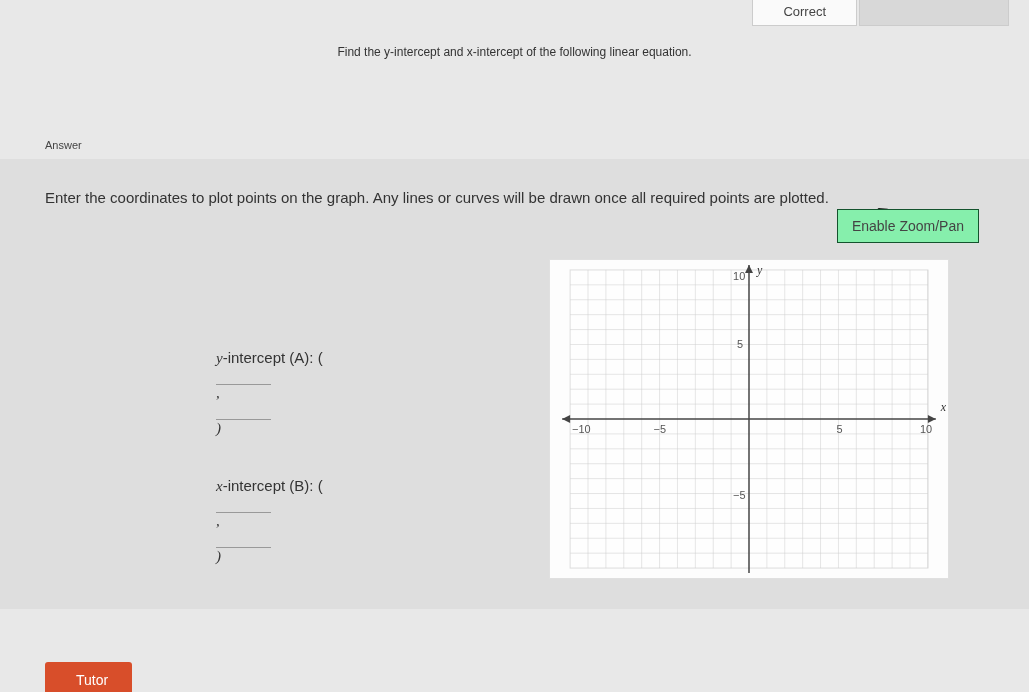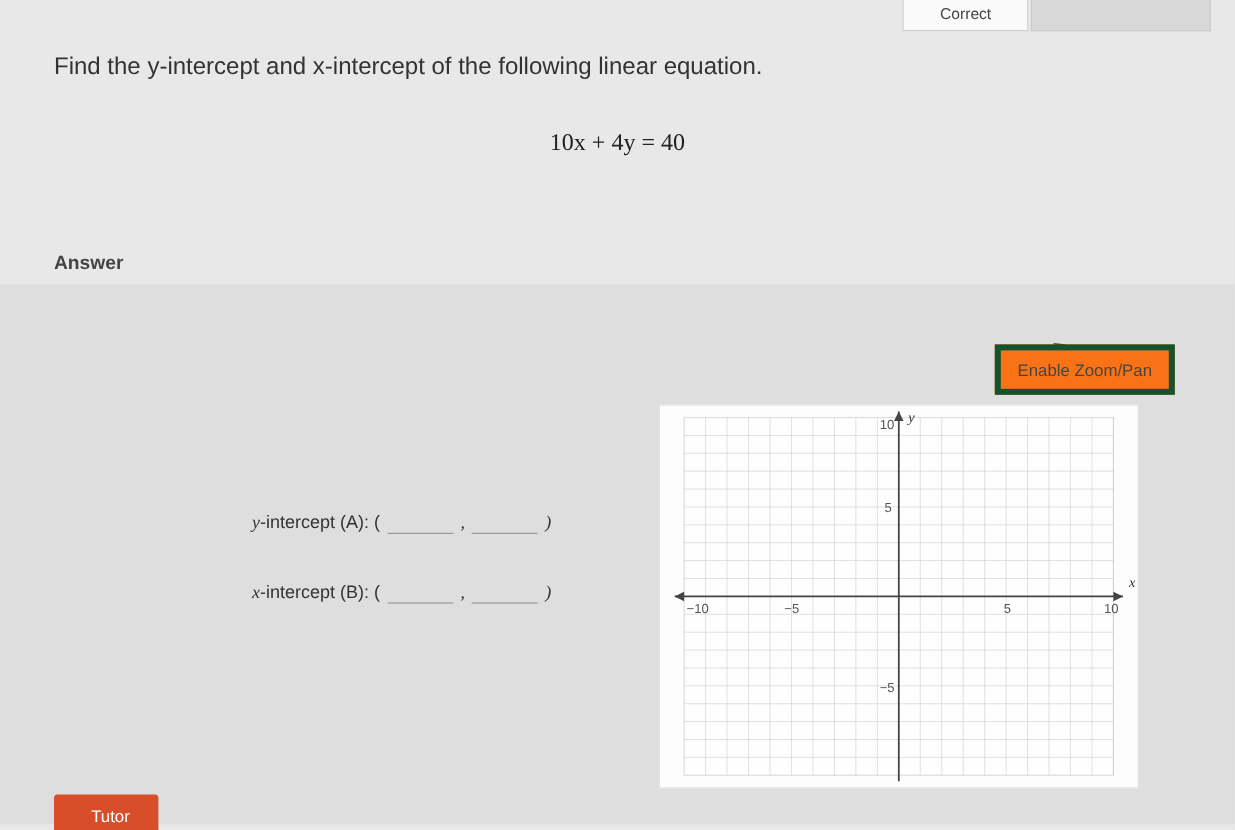--- a/index.html
+++ b/index.html
@@ -43,35 +43,36 @@
     }
     .tab.empty {
       background: #d8d8d8;
       min-width: 150px;
     }
     .question-section {
       padding: 20px 45px 40px 45px;
       background: #e8e8e8;
     }
     .question-text {
-      font-size: 20px;
+      font-size: 12px;
       color: #333;
       margin-top: 25px;
+      text-align: center;
     }
     .equation {
       text-align: center;
       font-family: 'Times New Roman', serif;
       font-size: 20px;
       margin-top: 40px;
       color: #222;
     }
     .answer-label {
       margin: 40px 0 0 45px;
-      font-weight: bold;
-      font-size: 16px;
+      font-weight: normal;
+      font-size: 11px;
       color: #444;
     }
     .answer-content {
       background: #dedede;
       margin-top: 8px;
       padding: 30px 45px;
       position: relative;
       min-height: 450px;
     }
     .instruction {
@@ -82,22 +83,22 @@
     .graph-wrap {
       position: absolute;
       right: 50px;
       top: 30px;
       width: 430px;
     }
     .zoom-btn {
       position: absolute;
       right: 0;
       top: 20px;
-      background: #f97316;
-      border: 5px solid #14532d;
+      background: #86efac;
+      border: 1px solid #14532d;
       padding: 8px 14px;
       font-size: 14px;
       color: #444;
       cursor: pointer;
     }
     .graph-svg {
       margin-top: 70px;
       width: 400px;
       height: 320px;
       background: #fdfdfd;
@@ -110,20 +111,21 @@
       width: 350px;
     }
     .input-row {
       display: flex;
       align-items: baseline;
       margin-bottom: 40px;
       font-size: 15px;
       color: #333;
       font-family: 'Times New Roman', serif;
       font-style: italic;
+      flex-direction: column;
     }
     .input-row .label-norm {
       font-style: normal;
       font-family: Arial, sans-serif;
     }
     .underline-input {
       border: none;
       border-bottom: 1px solid #999;
       background: transparent;
       width: 55px;
@@ -156,26 +158,26 @@
 </head>
 <body>
 
 <div class="top-tabs">
   <div class="tab correct">Correct</div>
   <div class="tab empty"></div>
 </div>
 
 <div class="question-section">
   <div class="question-text">Find the y-intercept and x-intercept of the following linear equation.</div>
-  <div class="equation">10x + 4y = 40</div>
 </div>
 
 <div class="answer-label">Answer</div>
 
 <div class="answer-content">
+  <div class="instruction">Enter the coordinates to plot points on the graph. Any lines or curves will be drawn once all required points are plotted.</div>
 
   <div class="inputs-area">
     <div class="input-row">
       <span class="label-norm"><span style="font-style:italic;font-family:'Times New Roman',serif">y</span>-intercept (A): (</span>
       <input class="underline-input" value="" style="">
       <span>,</span>
       <input class="underline-input" value="" style="">
       <span>)</span>
     </div>
     <div class="input-row">

